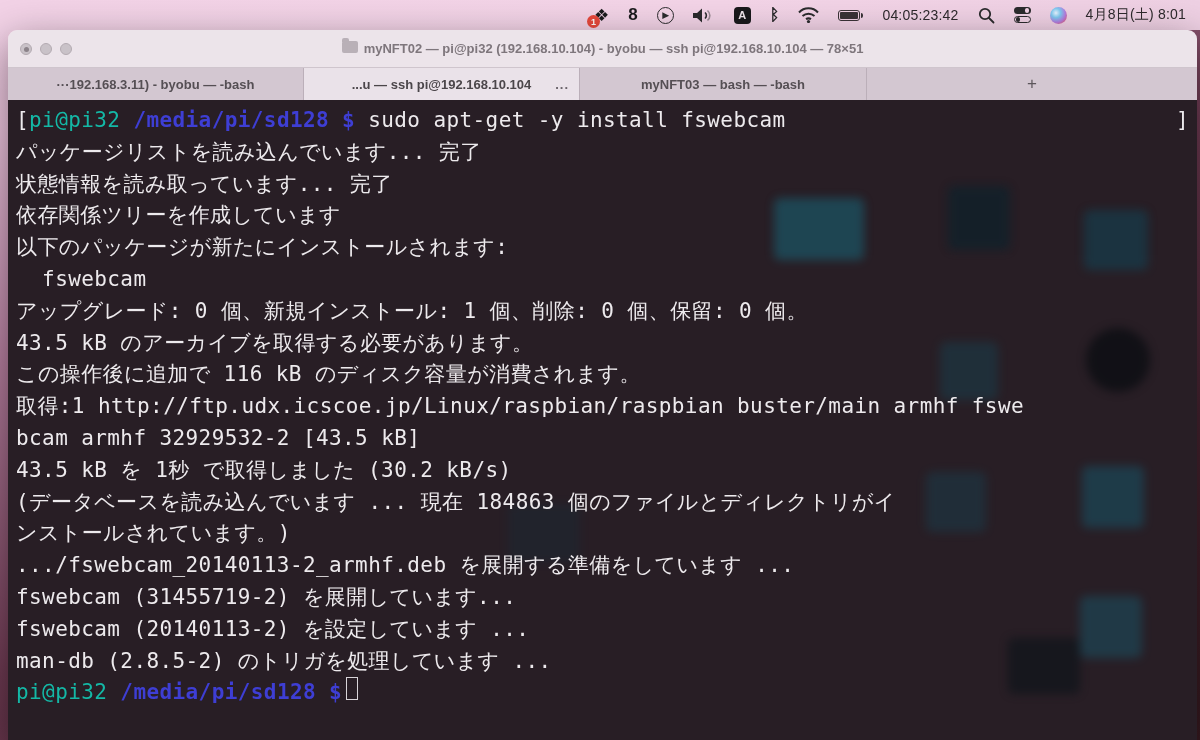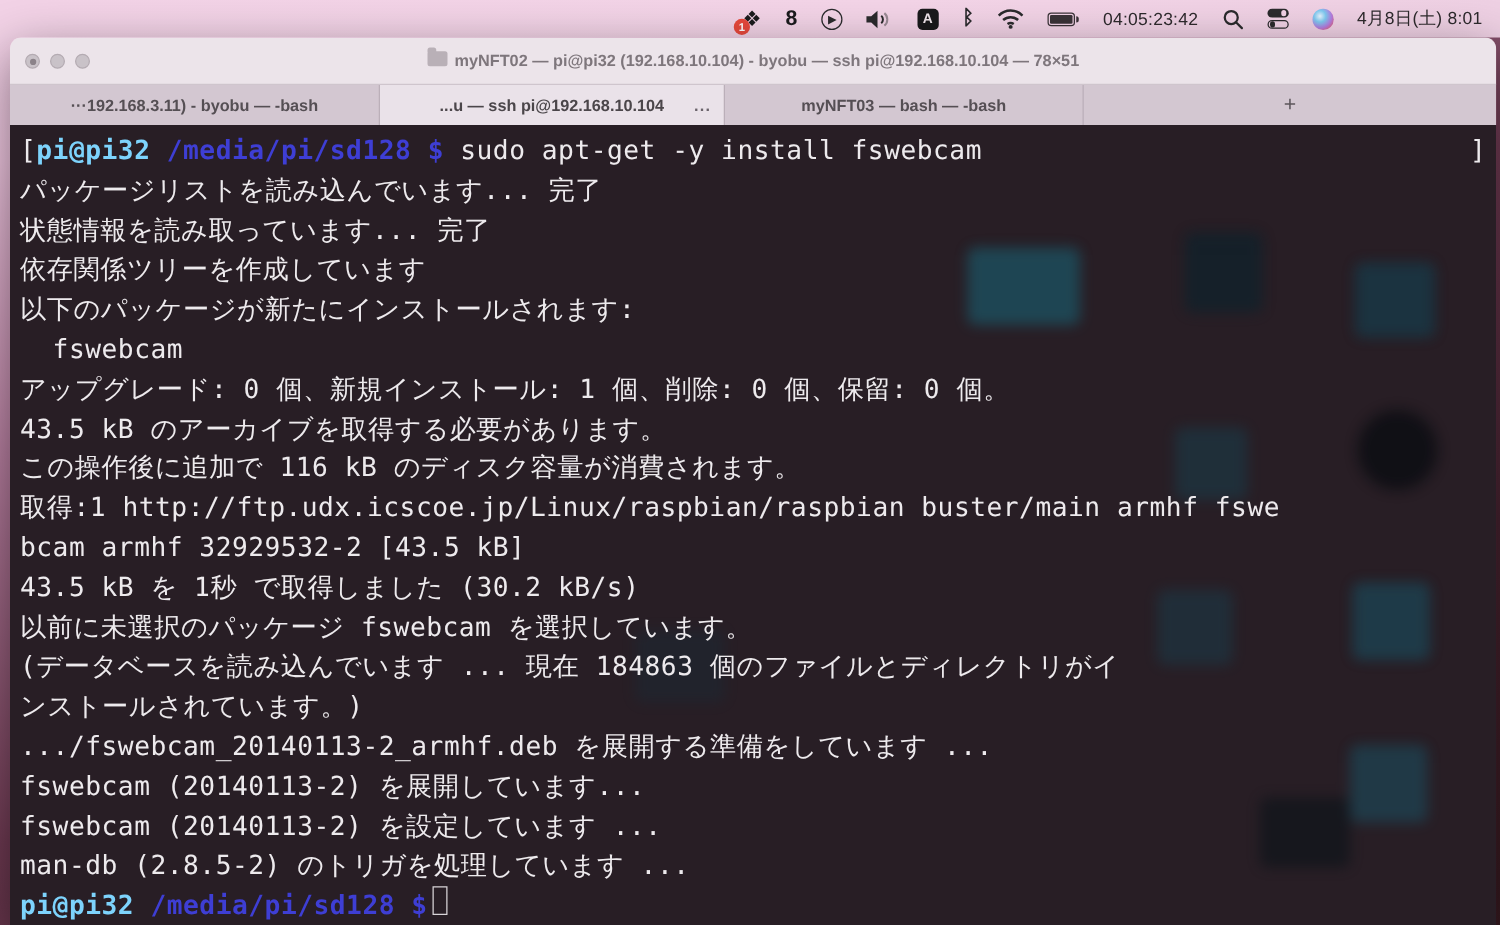--- a/index.html
+++ b/index.html
@@ -90,21 +90,21 @@
   .terminal {
     flex:1; position:relative; background:#281e25; overflow:hidden;
     font-family:"DejaVu Sans Mono","Liberation Mono",monospace;
     font-size:21px; color:#edeaed;
   }
   .bg-shapes { position:absolute; inset:0; filter:blur(5px); opacity:.85; }
   .shape { position:absolute; border-radius:6px; }
   .term-content { position:relative; padding:5px 6px 0 8px; }
   .tline { height:31.8px; line-height:31.8px; white-space:pre; letter-spacing:.4px; }
   .prompt-line { display:flex; }
-  .grn { color:#7dd3fc; font-weight:700; }
+  .grn { color:#14b8a6; font-weight:400; }
   .blu { color:#3e3ed4; font-weight:700; }
   .right-bracket { margin-left:auto; margin-right:2px; }
   .cursor {
     display:inline-block; width:12px; height:23px; border:1.8px solid #d8d4d8;
     vertical-align:-4px; margin-left:4px;
   }
 </style>
 </head>
 <body>
 
@@ -220,25 +220,24 @@
       <div class="tline">状態情報を読み取っています... 完了</div>
       <div class="tline">依存関係ツリーを作成しています</div>
       <div class="tline">以下のパッケージが新たにインストールされます:</div>
       <div class="tline">  fswebcam</div>
       <div class="tline">アップグレード: 0 個、新規インストール: 1 個、削除: 0 個、保留: 0 個。</div>
       <div class="tline">43.5 kB のアーカイブを取得する必要があります。</div>
       <div class="tline">この操作後に追加で 116 kB のディスク容量が消費されます。</div>
       <div class="tline">取得:1 http://ftp.udx.icscoe.jp/Linux/raspbian/raspbian buster/main armhf fswe</div>
       <div class="tline">bcam armhf 32929532-2 [43.5 kB]</div>
       <div class="tline">43.5 kB を 1秒 で取得しました (30.2 kB/s)</div>
-      <div class="tline">以前に未選択のパッケージ fswebcam を選択しています。</div>
       <div class="tline">(データベースを読み込んでいます ... 現在 184863 個のファイルとディレクトリがイ</div>
       <div class="tline">ンストールされています。)</div>
       <div class="tline">.../fswebcam_20140113-2_armhf.deb を展開する準備をしています ...</div>
-      <div class="tline">fswebcam (20140113-2) を展開しています...</div>
+      <div class="tline">fswebcam (31455719-2) を展開しています...</div>
       <div class="tline">fswebcam (20140113-2) を設定しています ...</div>
       <div class="tline">man-db (2.8.5-2) のトリガを処理しています ...</div>
       <div class="tline prompt-line">
         <span class="grn">pi@pi32</span><span> </span><span class="blu">/media/pi/sd128</span><span> </span><span class="blu">$</span><span class="cursor"></span>
       </div>
     </div>
   </div>
 </div>
 
 </body></html>

